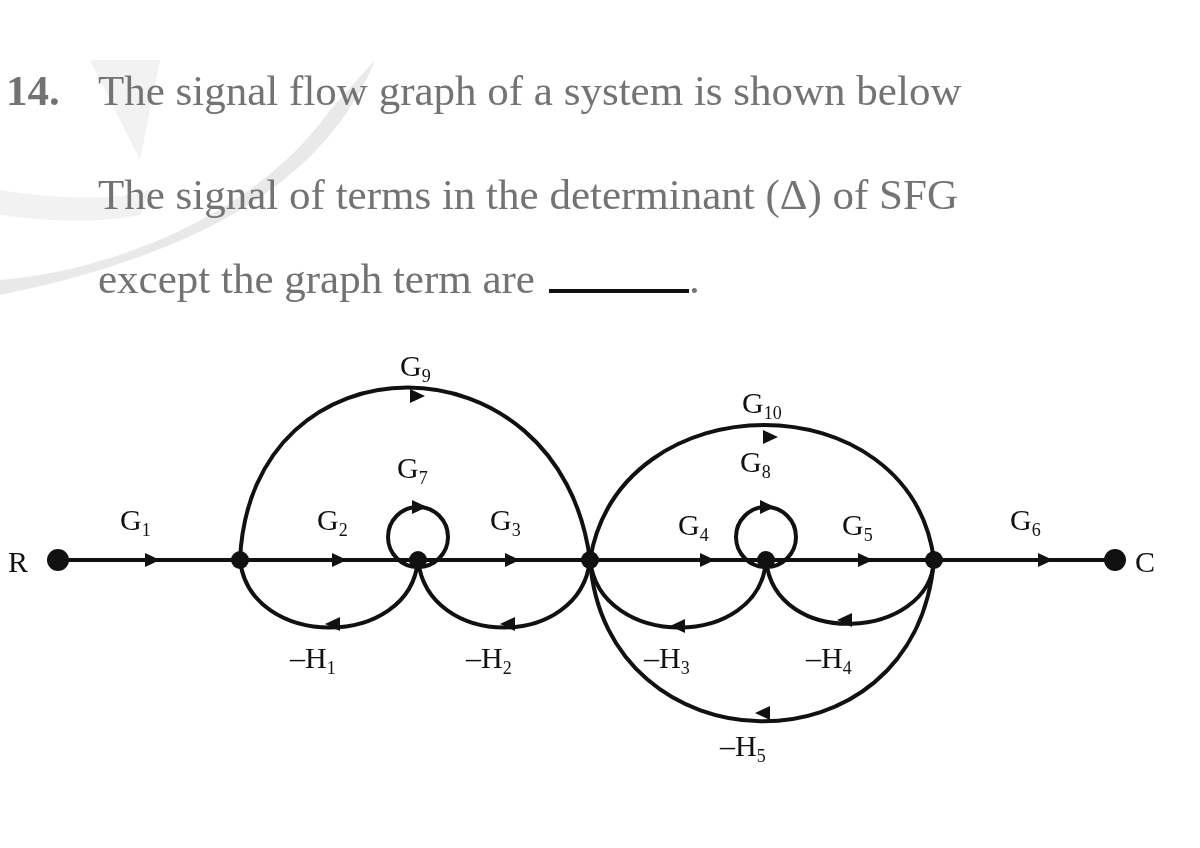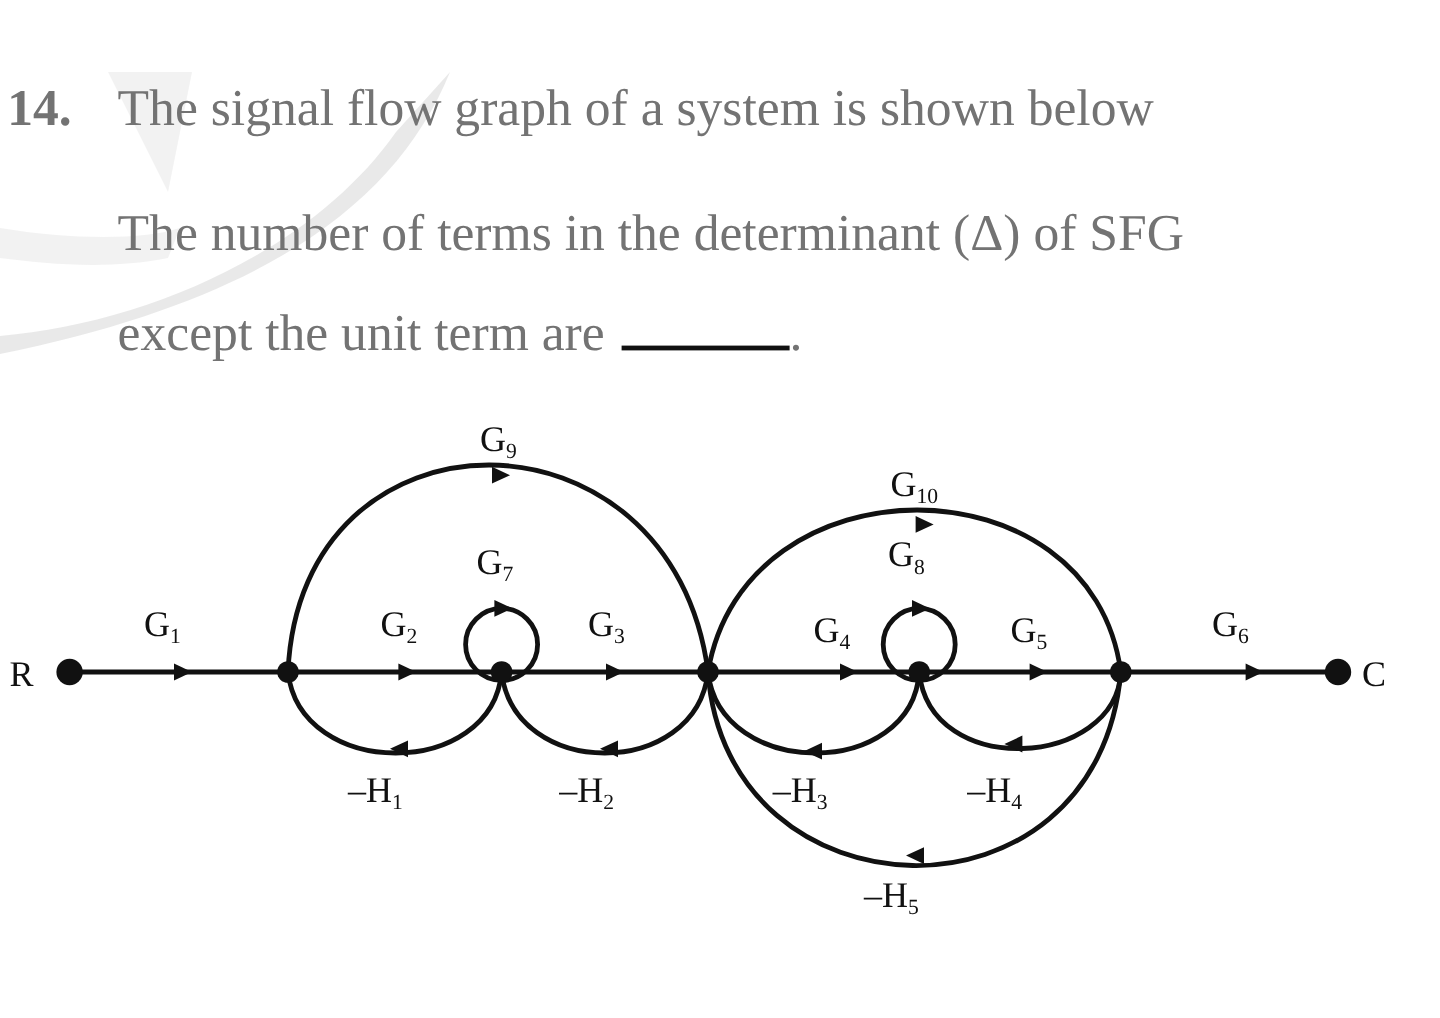--- a/index.html
+++ b/index.html
@@ -19,22 +19,22 @@
 <body>
 
 <svg class="watermark" viewBox="0 0 1200 848">
   <path d="M 0 280 C 120 270, 260 210, 330 110 L 375 60 C 330 170, 220 250, 0 295 Z" fill="#e4e4e4" opacity="0.8"></path>
   <path d="M 90 60 L 160 60 L 140 160 Z" fill="#ececec" opacity="0.7"></path>
   <path d="M 0 190 C 60 200, 120 200, 150 190 L 140 215 C 90 225, 40 220, 0 215 Z" fill="#ececec" opacity="0.7"></path>
 </svg>
 
 <div class="q qnum">14.</div>
 <div class="q line1">The signal flow graph of a system is shown below</div>
-<div class="q line2">The number of terms in the determinant (Δ) of SFG</div>
-<div class="q line3"><span>except the unit term are</span><span class="blank"></span><span>.</span></div>
+<div class="q line2">The signal of terms in the determinant (Δ) of SFG</div>
+<div class="q line3"><span>except the graph term are</span><span class="blank"></span><span>.</span></div>
 
 <svg class="sfg" viewBox="0 0 1200 848">
   <defs>
     <marker id="arr" markerWidth="10" markerHeight="10" refX="5" refY="5" orient="auto" markerUnits="userSpaceOnUse">
       <path d="M0,0 L10,5 L0,10 Z" fill="#111"></path>
     </marker>
   </defs>
   <g stroke="#111" stroke-width="4" fill="none">
 
     <line x1="58" y1="560" x2="1115" y2="560"></line>

